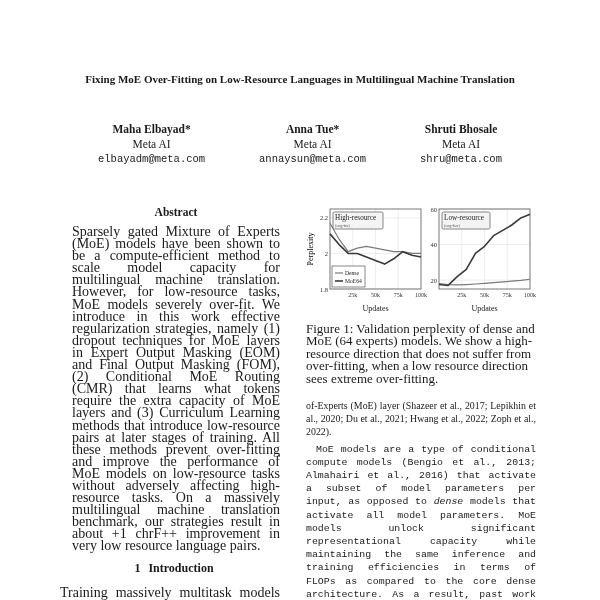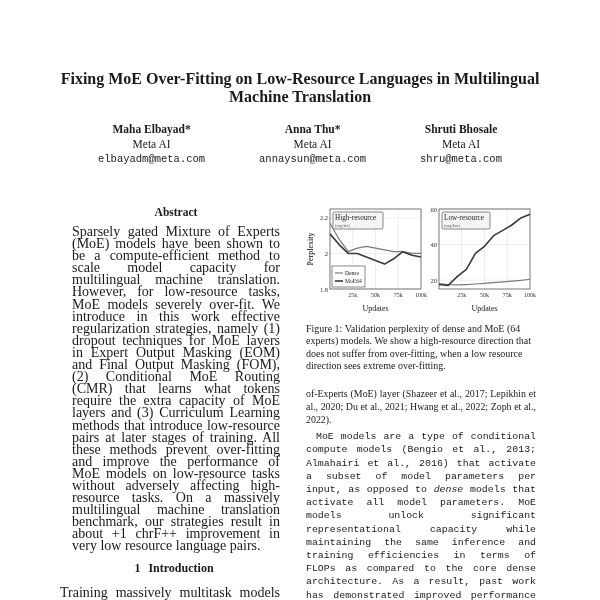--- a/index.html
+++ b/index.html
@@ -1,50 +1,50 @@
 <!DOCTYPE html>
 <html><head>
 <meta charset="utf-8">
 <style>
   html, body { margin:0; padding:0; background:#ffffff; }
   body { width:600px; height:600px; overflow:hidden; position:relative;
          font-family:"Liberation Serif","DejaVu Serif",serif; color:#1a1a1a; }
   .title { position:absolute; left:60px; top:70px; width:480px; text-align:center;
-           font-weight:bold; font-size:16px; line-height:18px; }
+           font-weight:bold; font-size:11px; line-height:18px; }
   .authors { position:absolute; left:60px; top:122px; width:480px; display:flex; justify-content:space-between; padding:0 38px; box-sizing:border-box; }
   .author { text-align:center; font-size:11.5px; line-height:15px; }
   .author .name { font-weight:bold; }
   .author .email { font-family:"Liberation Mono","DejaVu Sans Mono",monospace; font-size:10.5px; }
   .col-left { position:absolute; left:72px; top:206px; width:208px; }
   .abstract-h { text-align:center; font-weight:bold; font-size:11.5px; margin-bottom:8px; }
   .abstract { font-size:14px; line-height:12.1px; text-align:justify; }
   .section-h { font-weight:bold; font-size:12px; margin-top:8px; margin-left:-12px;text-align:center; }
   .section-h .num { display:inline-block; width:22px; }
   .intro { font-size:14px; line-height:13.2px; text-align:justify; margin-top:10px; margin-left:-12px; width:220px; }
   .col-right { position:absolute; left:306px; top:203px; width:230px; }
   .figure { position:relative; width:230px; height:112px; }
-  .caption { font-size:10px; line-height:12.4px; margin-top:8px; text-align:left; }
+  .caption { font-size:13px; line-height:12.4px; margin-top:8px; text-align:left; }
   .body-r { font-size:9.9px; line-height:13.2px; text-align:justify; margin-top:14px; }
   .body-r p { margin:0; }
   .body-r .indent { text-indent:10px; margin-top:4px;font-family:Liberation Mono, monospace; }
   svg text { font-family:"Liberation Serif","DejaVu Serif",serif; }
 </style>
 </head>
 <body>
 
 <div class="title">Fixing MoE Over-Fitting on Low-Resource Languages in Multilingual Machine Translation</div>
 
 <div class="authors">
   <div class="author">
     <div class="name">Maha Elbayad*</div>
     <div>Meta AI</div>
     <div class="email">elbayadm@meta.com</div>
   </div>
   <div class="author">
-    <div class="name">Anna Thu*</div>
+    <div class="name">Anna Tue*</div>
     <div>Meta AI</div>
     <div class="email">annaysun@meta.com</div>
   </div>
   <div class="author">
     <div class="name">Shruti Bhosale</div>
     <div>Meta AI</div>
     <div class="email">shru@meta.com</div>
   </div>
 </div>
 

